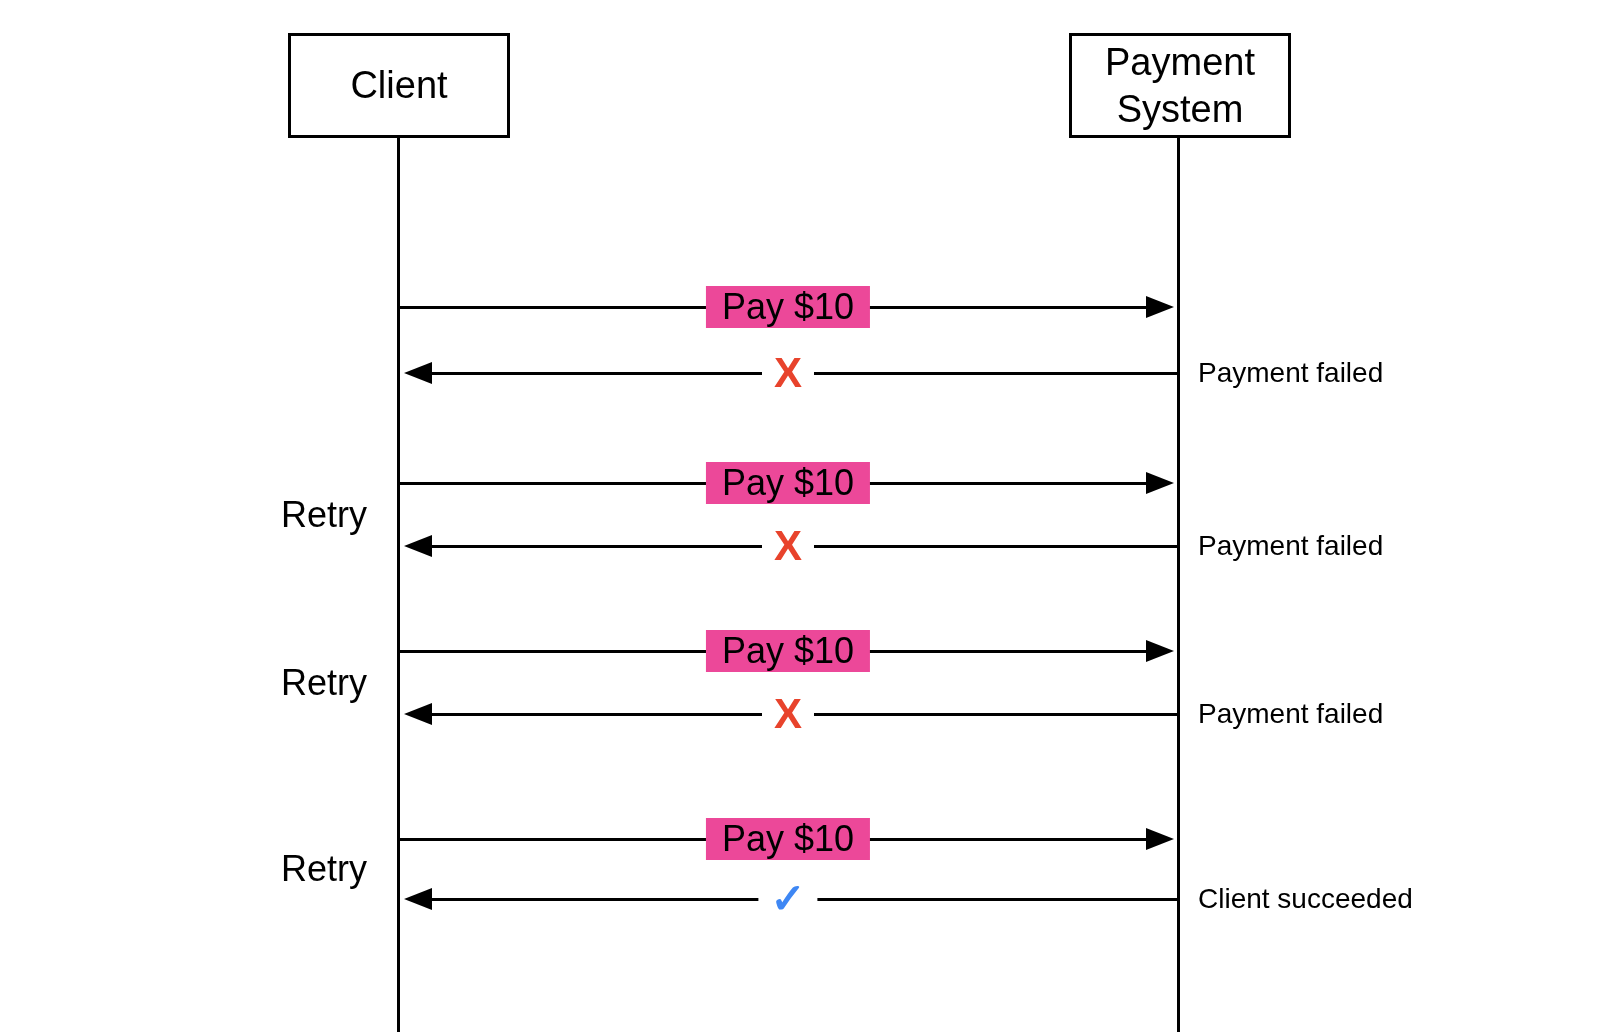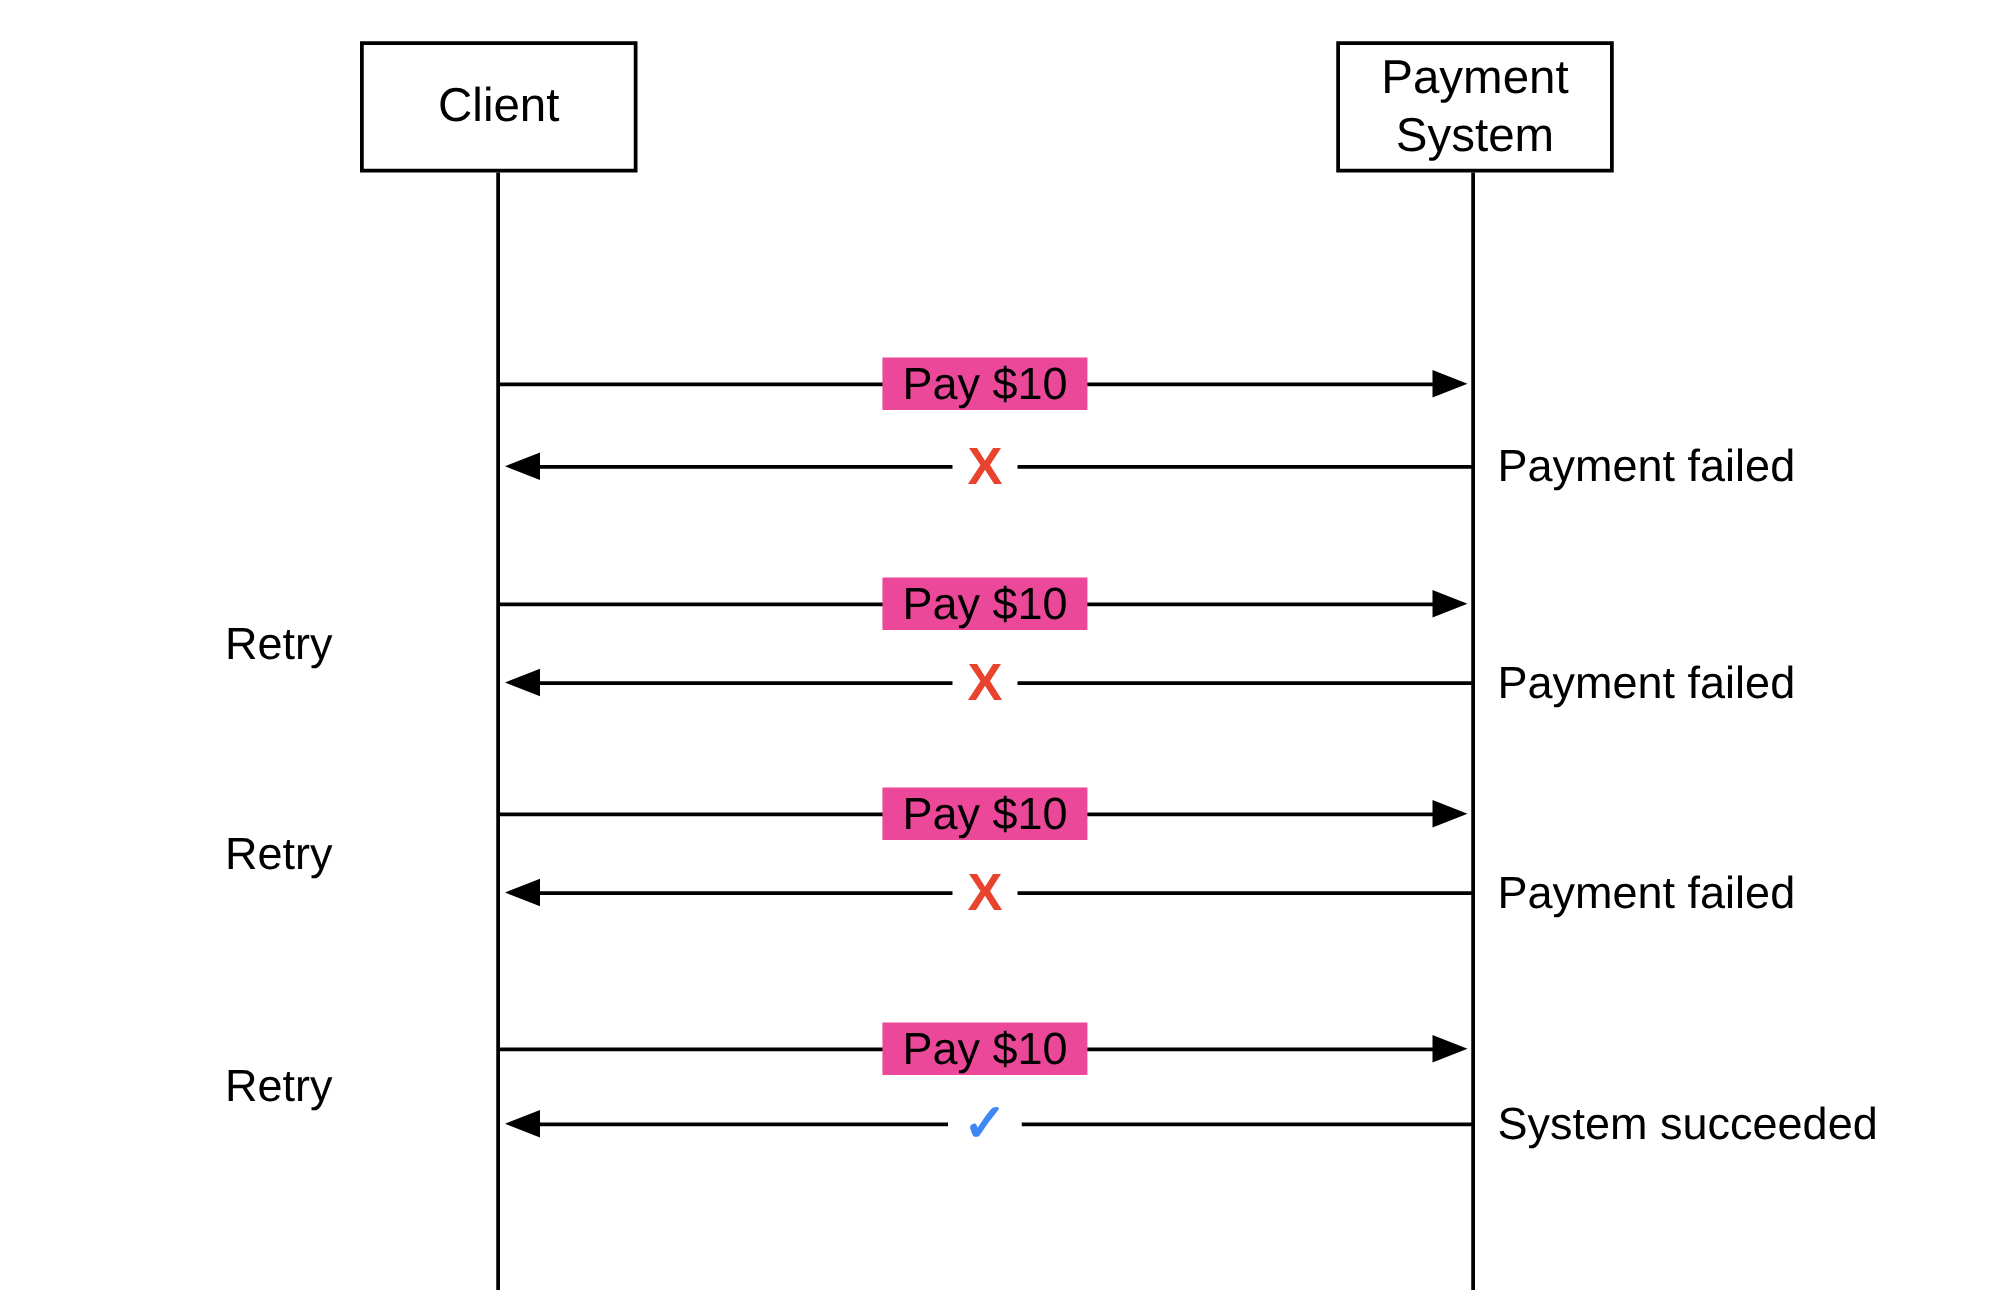--- a/index.html
+++ b/index.html
@@ -72,28 +72,28 @@
     padding: 0 12px;
     font-size: 42px;
     font-weight: bold;
     white-space: nowrap;
     line-height: 1;
   }
   .msg-note {
     position: absolute;
     left: 1198px;
     transform: translateY(-50%);
-    font-size: 36px;
+    font-size: 28px;
     white-space: nowrap;
   }
   .retry-annotation {
     position: absolute;
     left: 180px;
     width: 187px;
-    text-align: left;
+    text-align: right;
     transform: translateY(-50%);
     font-size: 36px;
     white-space: nowrap;
   }
 </style>
 </head>
 <body>
 
 <div class="canvas">
 
@@ -131,17 +131,17 @@
       <div class="arrowhead arrowhead-left" style="left: 404px; top: 703px;"></div>
       <span class="msg-marker" style="left: 788px; top: 714px; color: rgb(232, 67, 44);">X</span>
       <span class="msg-note" style="top: 714px;">Payment failed</span>
       <span class="retry-annotation" style="top: 683px;">Retry</span>
       <div class="msg-line" style="left: 399px; width: 748px; top: 838px;"></div>
       <div class="arrowhead arrowhead-right" style="left: 1146px; top: 828px;"></div>
       <span class="msg-label" style="left: 788px; top: 839px;">Pay $10</span>
       <div class="msg-line" style="left: 430px; width: 750px; top: 898px;"></div>
       <div class="arrowhead arrowhead-left" style="left: 404px; top: 888px;"></div>
       <span class="msg-marker" style="left: 788px; top: 899px; color: rgb(62, 135, 244);">✓</span>
-      <span class="msg-note" style="top: 899px;">System succeeded</span>
+      <span class="msg-note" style="top: 899px;">Client succeeded</span>
       <span class="retry-annotation" style="top: 869px;">Retry</span>
     </div>
 
 </div>
 
 </body></html>

